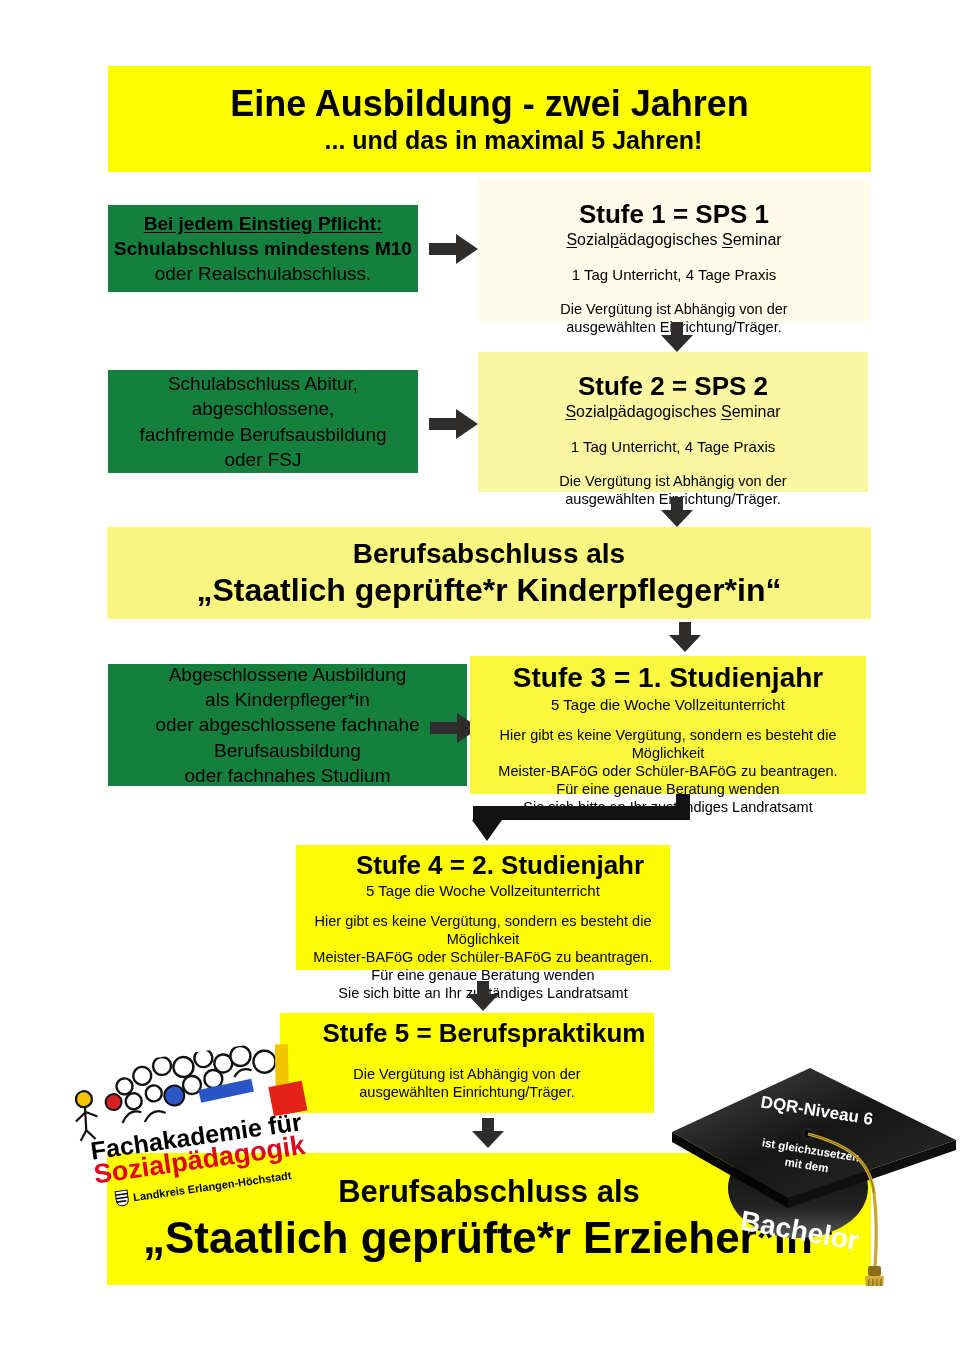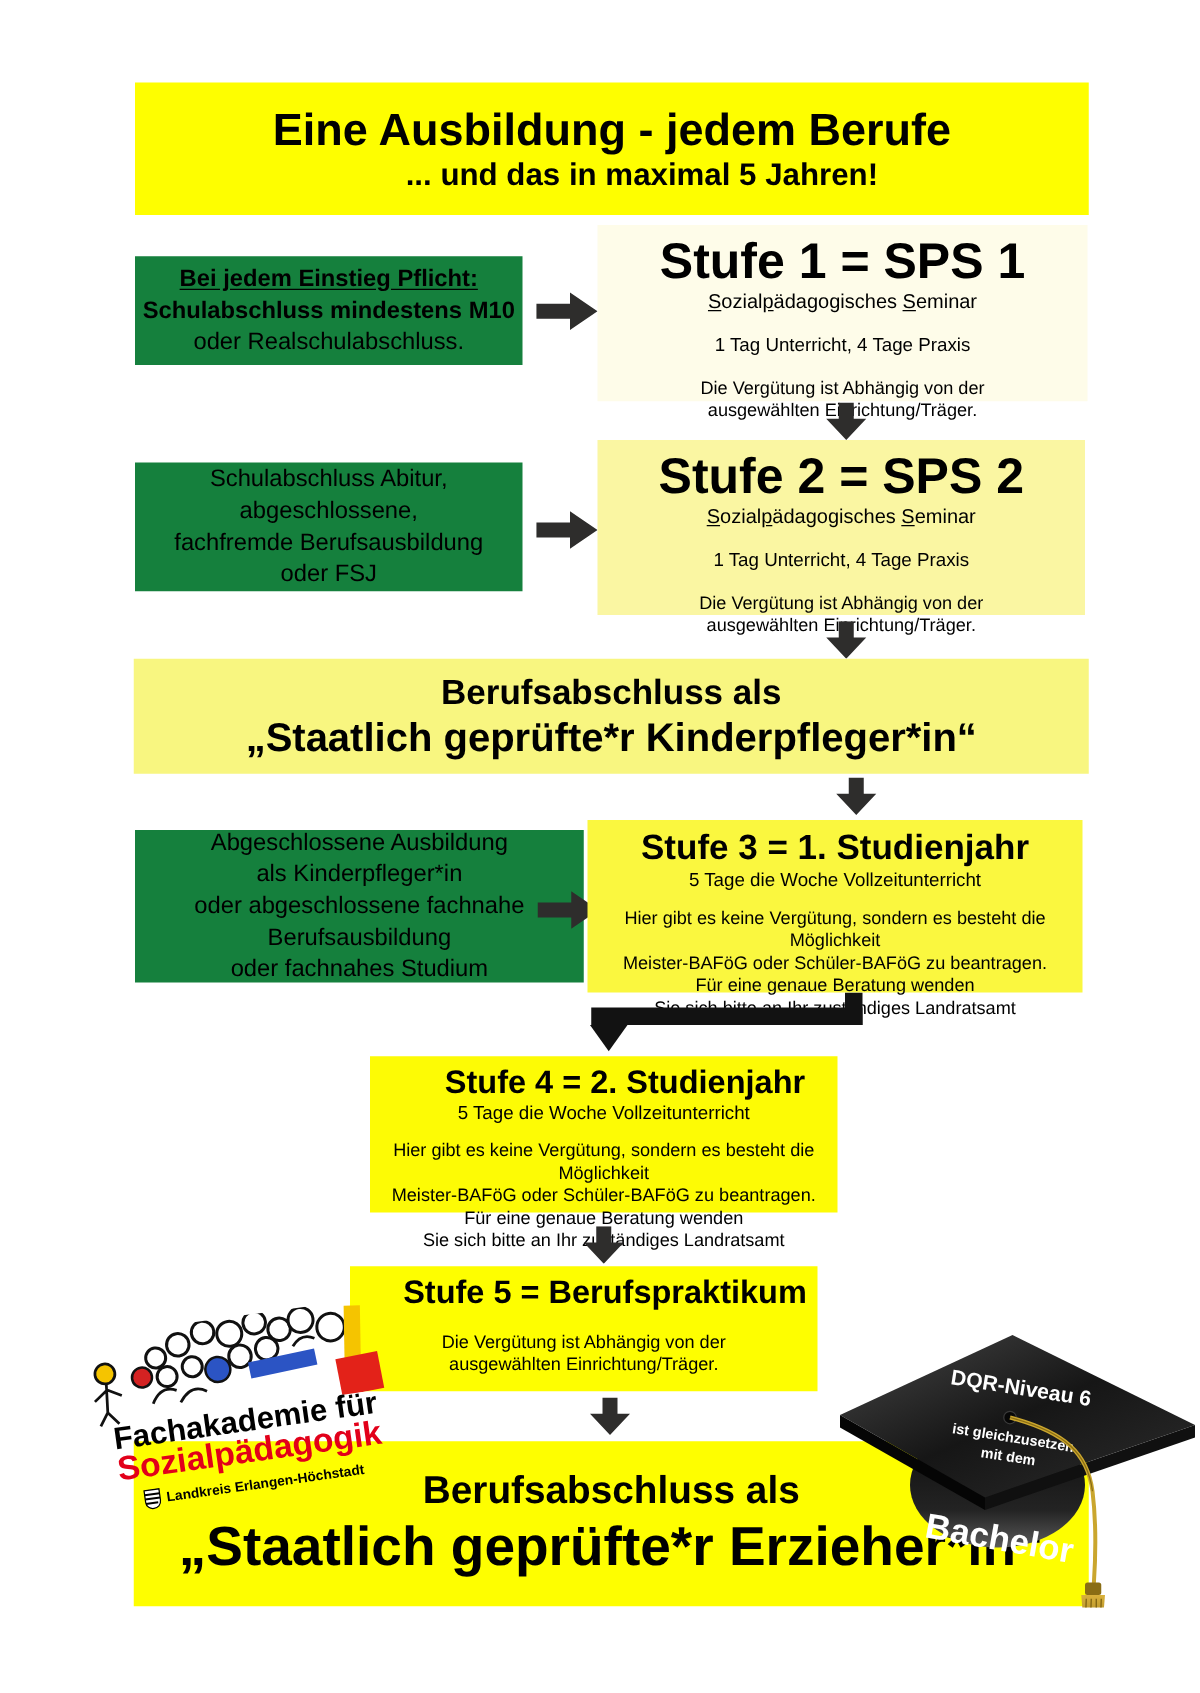--- a/index.html
+++ b/index.html
@@ -26,21 +26,21 @@
   .ml { white-space:pre-line; }
 
   
   .stage { }
   .s1 { left:478px; top:180px; width:392px; height:141px; background:#fefce9; }
   .s2 { left:478px; top:352px; width:390px; height:140px; background:#faf6a2; }
   .s3 { left:470px; top:656px; width:396px; height:138px; background:#faf73f; }
   .s4 { left:296px; top:845px; width:374px; height:125px; background:#fdfb05; }
   .s5 { left:280px; top:1013px; width:374px; height:100px; background:#fefe00; }
   .st-title { font-weight:bold; }
-  .s1 .st-title, .s2 .st-title { font-size:40px; margin-top:7px; line-height:1.1; }
+  .s1 .st-title, .s2 .st-title { font-size:26px; margin-top:20px; line-height:1.1; }
   .s3 .st-title { font-size:28px; margin-top:7px; line-height:1.1; }
   .s4 .st-title, .s5 .st-title { font-size:26px; margin-top:6px; line-height:1.1;padding-left:34px; }
   .sub { font-size:16px; margin-top:2px; }
   .sub15 { font-size:15px; margin-top:2px; }
   .sched { font-size:15px; margin-top:17px; }
   .note2 { font-size:14.5px; margin-top:17px; line-height:1.25; }
   .note4 { font-size:14.5px; margin-top:13px; line-height:1.25; }
 
   
   .milestone1 { left:107px; top:527px; width:764px; height:92px; background:#f8f680;
@@ -77,21 +77,21 @@
   
   .cap { position:absolute; left:668px; top:1058px; z-index:25; }
   .cap text { font-family:"Liberation Sans", sans-serif; }
 </style>
 </head>
 <body>
 
 <div class="poster">
 
   <div class="box title-banner">
-    <div class="title-l1">Eine Ausbildung - jedem Berufe</div>
+    <div class="title-l1">Eine Ausbildung - zwei Jahren</div>
     <div class="title-l2">... und das in maximal 5 Jahren!</div>
   </div>
 
   <div class="box blue b1">
     <div class="bold ul">Bei jedem Einstieg Pflicht:</div>
     <div class="bold">Schulabschluss mindestens M10</div>
     <div>oder Realschulabschluss.</div>
   </div>
 
   <svg class="arr ar1" width="50" height="32">

